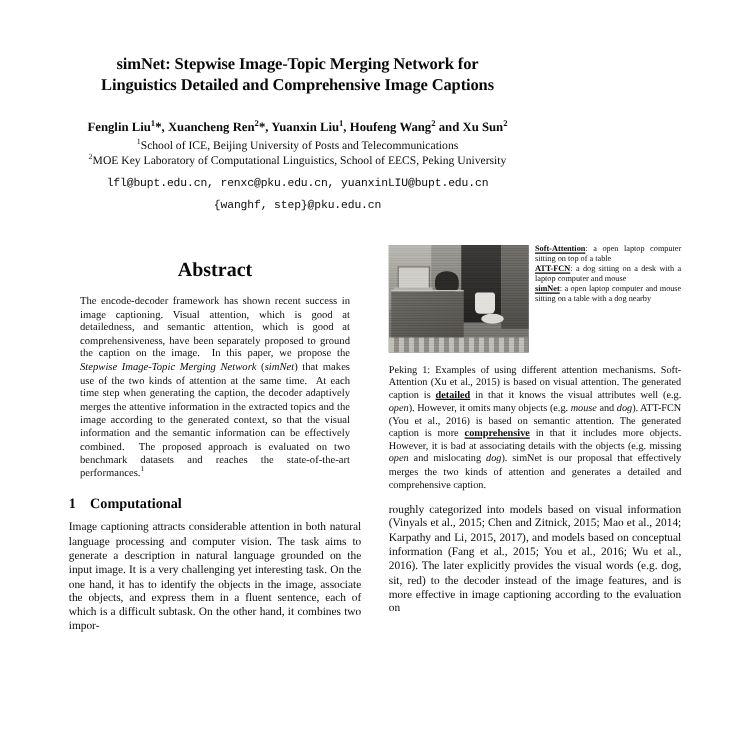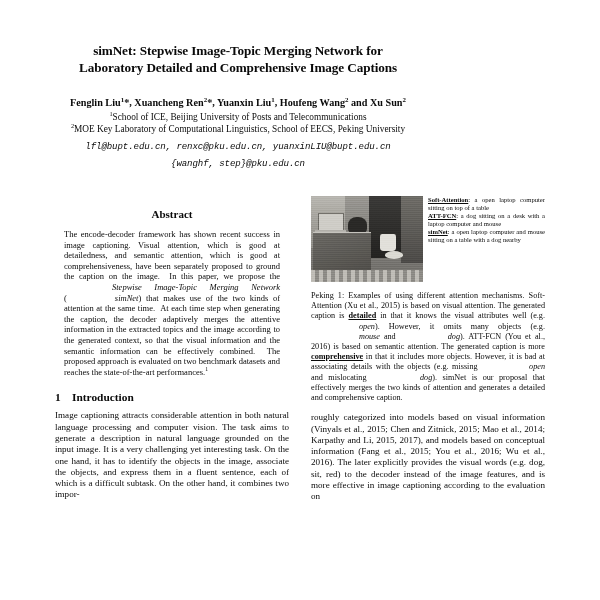--- a/index.html
+++ b/index.html
@@ -42,36 +42,35 @@
     line-height: 12.4px;
   }
   .affil-1 { margin-top: 1px; }
   .emails {
     text-align: center;
     font-family: "Liberation Mono", monospace;
     font-size: 9.1px;
     line-height: 13px;
     letter-spacing: -0.1px;
     margin-top: 4px;
-    font-style: italic;
   }
   sup { font-size: 68%; vertical-align: super; line-height: 0; }
   .cols {
     position: absolute;
     top: 196px;
     left: 55px;
     width: 490px;
     display: flex;
     gap: 22px;
   }
   .col { width: 234px; }
   .sec-head-centered {
     text-align: center;
     font-weight: bold;
-    font-size: 11px;
+    font-size: 16px;
     margin: 12px 0 9px 0;
   }
   .sec-head {
     font-weight: bold;
     font-size: 11.4px;
     margin: 14px 0 7px 0;
   }
   .sec-head .num { display: inline-block; width: 17px; }
   .abstract-body {
     font-size: 8.5px;
@@ -142,30 +141,30 @@
     flex: 1 1 auto;
   }
   .fig-caps p { margin: 0; }
   .fig-caption {
     margin-top: 9px;
     font-size: 8.2px;
     line-height: 10.2px;
     text-align: justify;
   }
   b, .b { font-weight: bold; text-decoration: underline; }
-  i, .i { font-style: italic; margin-left: 48px; }
+  i, .i { font-style: italic; }
 </style>
 </head>
 <body>
 
 <div class="page">
 
   <div class="title">
     <div>simNet: Stepwise Image-Topic Merging Network for</div>
-    <div>Laboratory Detailed and Comprehensive Image Captions</div>
+    <div>Linguistics Detailed and Comprehensive Image Captions</div>
   </div>
 
   <div class="authors">
     Fenglin Liu<sup>1</sup>*, Xuancheng Ren<sup>2</sup>*, Yuanxin Liu<sup>1</sup>, Houfeng Wang<sup>2</sup> and Xu Sun<sup>2</sup>
   </div>
   <div class="affil affil-1">
     <sup>1</sup>School of ICE, Beijing University of Posts and Telecommunications
   </div>
   <div class="affil">
     <sup>2</sup>MOE Key Laboratory of Computational Linguistics, School of EECS, Peking University
@@ -175,21 +174,21 @@
 
   <div class="cols">
 
     <div class="col">
       <div class="sec-head-centered">Abstract</div>
       <div class="abstract-body">
         The encode-decoder framework has shown recent success in image captioning. Visual attention, which is good at detailedness, and semantic attention, which is good at comprehensiveness, have been separately proposed to ground the caption on the image. &nbsp;In this paper, we propose the <i>Stepwise Image-Topic Merging Network</i> (<i>simNet</i>) that makes use of the two kinds of attention at the same time. &nbsp;At each time step when generating the caption, the decoder adaptively merges the attentive information in the extracted topics and the image according to the generated context, so that the visual information and the semantic information can be effectively combined. &nbsp;The proposed approach is evaluated on two benchmark datasets and reaches the state-of-the-art performances.<sup>1</sup>
       </div>
 
       <div class="sec-head">
-        <span class="num">1</span><span>Introduction</span>
+        <span class="num">1</span><span>Computational</span>
       </div>
       <div class="body-text">Image captioning attracts considerable attention in both natural language processing and computer vision. The task aims to generate a description in natural language grounded on the input image. It is a very challenging yet interesting task. On the one hand, it has to identify the objects in the image, associate the objects, and express them in a fluent sentence, each of which is a difficult subtask. On the other hand, it combines two impor-</div>
     </div>
 
     <div class="col">
       <div class="fig-box">
         <div class="fig-row">
           <div class="fig-photo">
             <div class="ph-bg"></div>
             <div class="ph-wall-l"></div>

